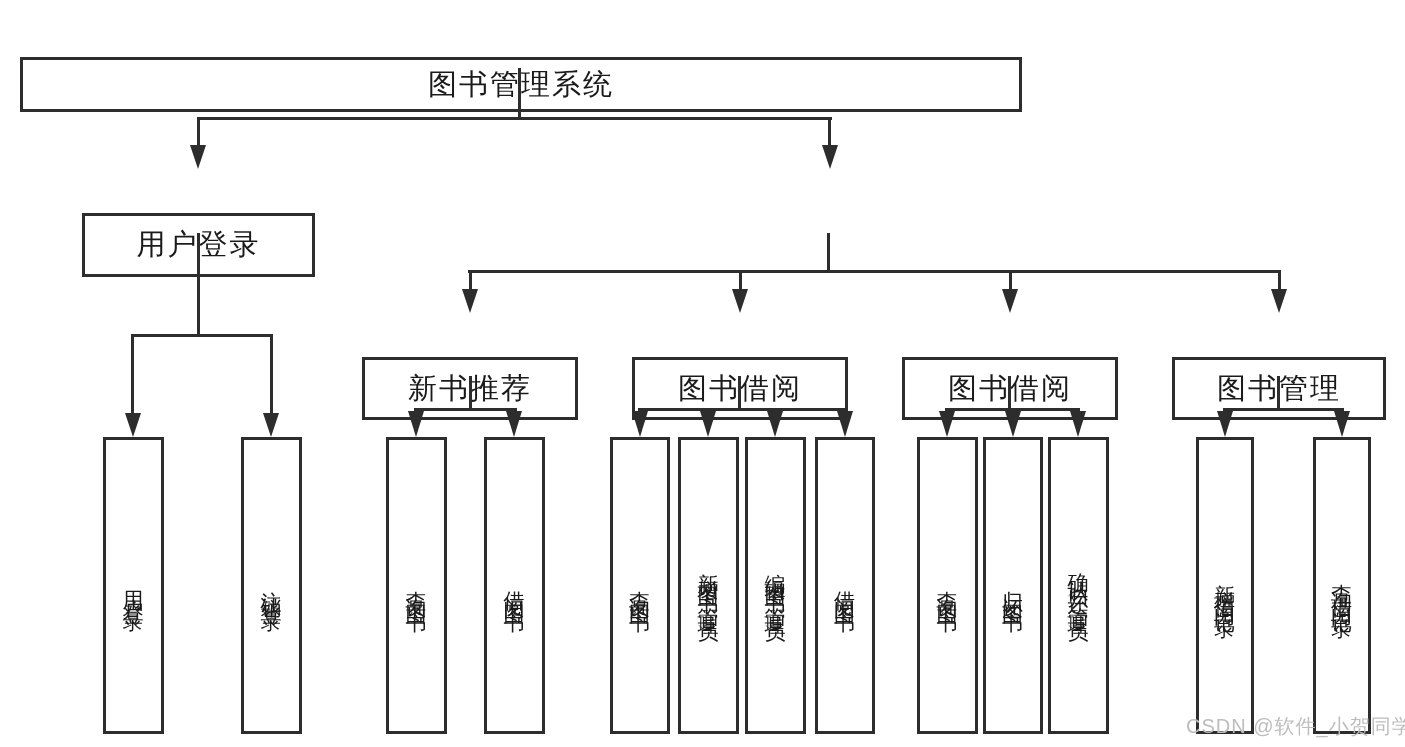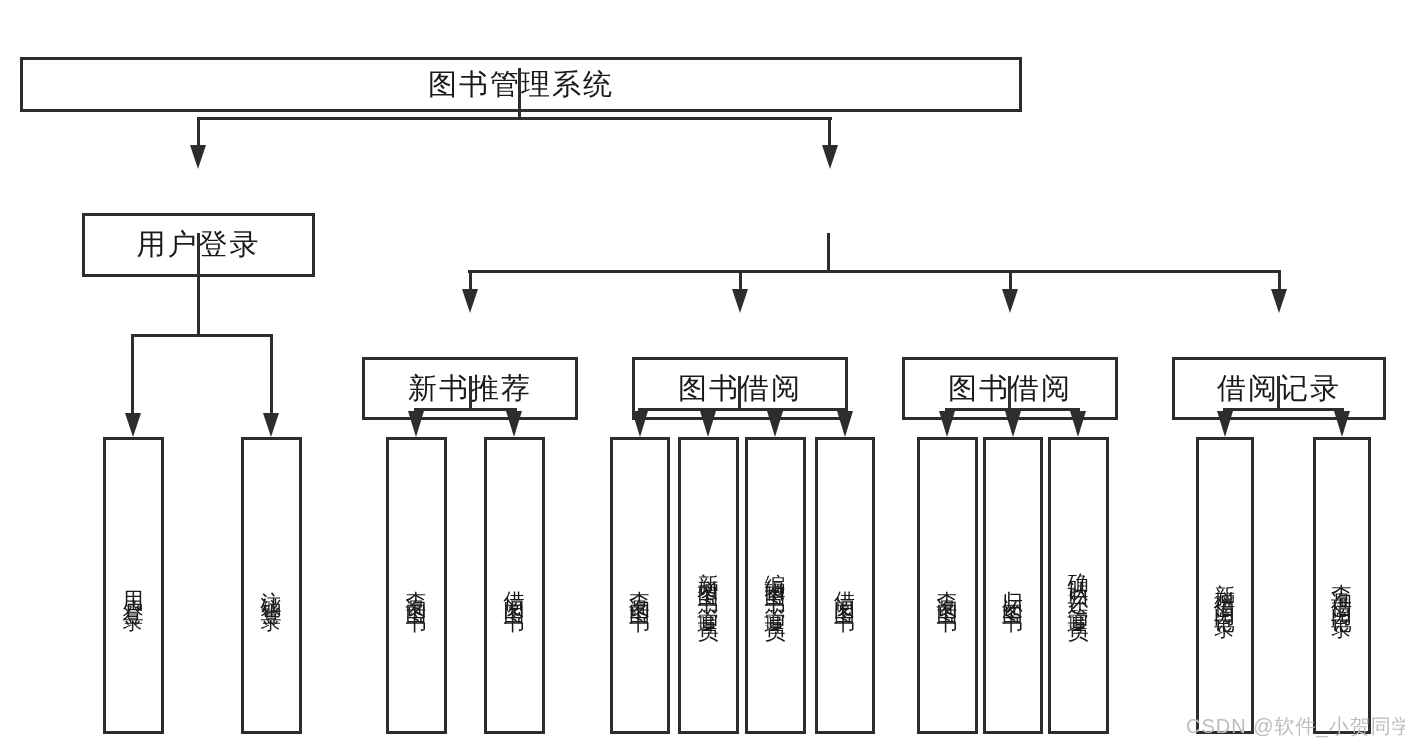--- a/index.html
+++ b/index.html
@@ -85,21 +85,21 @@
   <div class="vline" style="left:739px;top:270px;height:22px"></div>
   <div class="arrow" style="left:732px;top:289px"></div>
   <div class="vline" style="left:1009px;top:270px;height:22px"></div>
   <div class="arrow" style="left:1002px;top:289px"></div>
   <div class="vline" style="left:1278px;top:270px;height:22px"></div>
   <div class="arrow" style="left:1271px;top:289px"></div>
 
   <div class="box hbox" style="left:362px;top:313px;width:216px;height:63px">新书推荐</div>
   <div class="box hbox" style="left:632px;top:313px;width:216px;height:63px">图书借阅</div>
   <div class="box hbox" style="left:902px;top:313px;width:216px;height:63px">图书借阅</div>
-  <div class="box hbox" style="left:1172px;top:313px;width:214px;height:63px">借阅记录</div>
+  <div class="box hbox" style="left:1172px;top:313px;width:214px;height:63px">图书管理</div>
 
   <div class="vline" style="left:469px;top:376px;height:34px"></div>
   <div class="hline" style="left:414px;top:408px;width:103px"></div>
   <div class="arrow" style="left:408px;top:411px;border-top-width:26px"></div>
   <div class="arrow" style="left:506px;top:411px;border-top-width:26px"></div>
 
   <div class="vline" style="left:738px;top:376px;height:34px"></div>
   <div class="hline" style="left:638px;top:408px;width:209px"></div>
   <div class="arrow" style="left:632px;top:411px;border-top-width:26px"></div>
   <div class="arrow" style="left:700px;top:411px;border-top-width:26px"></div>

